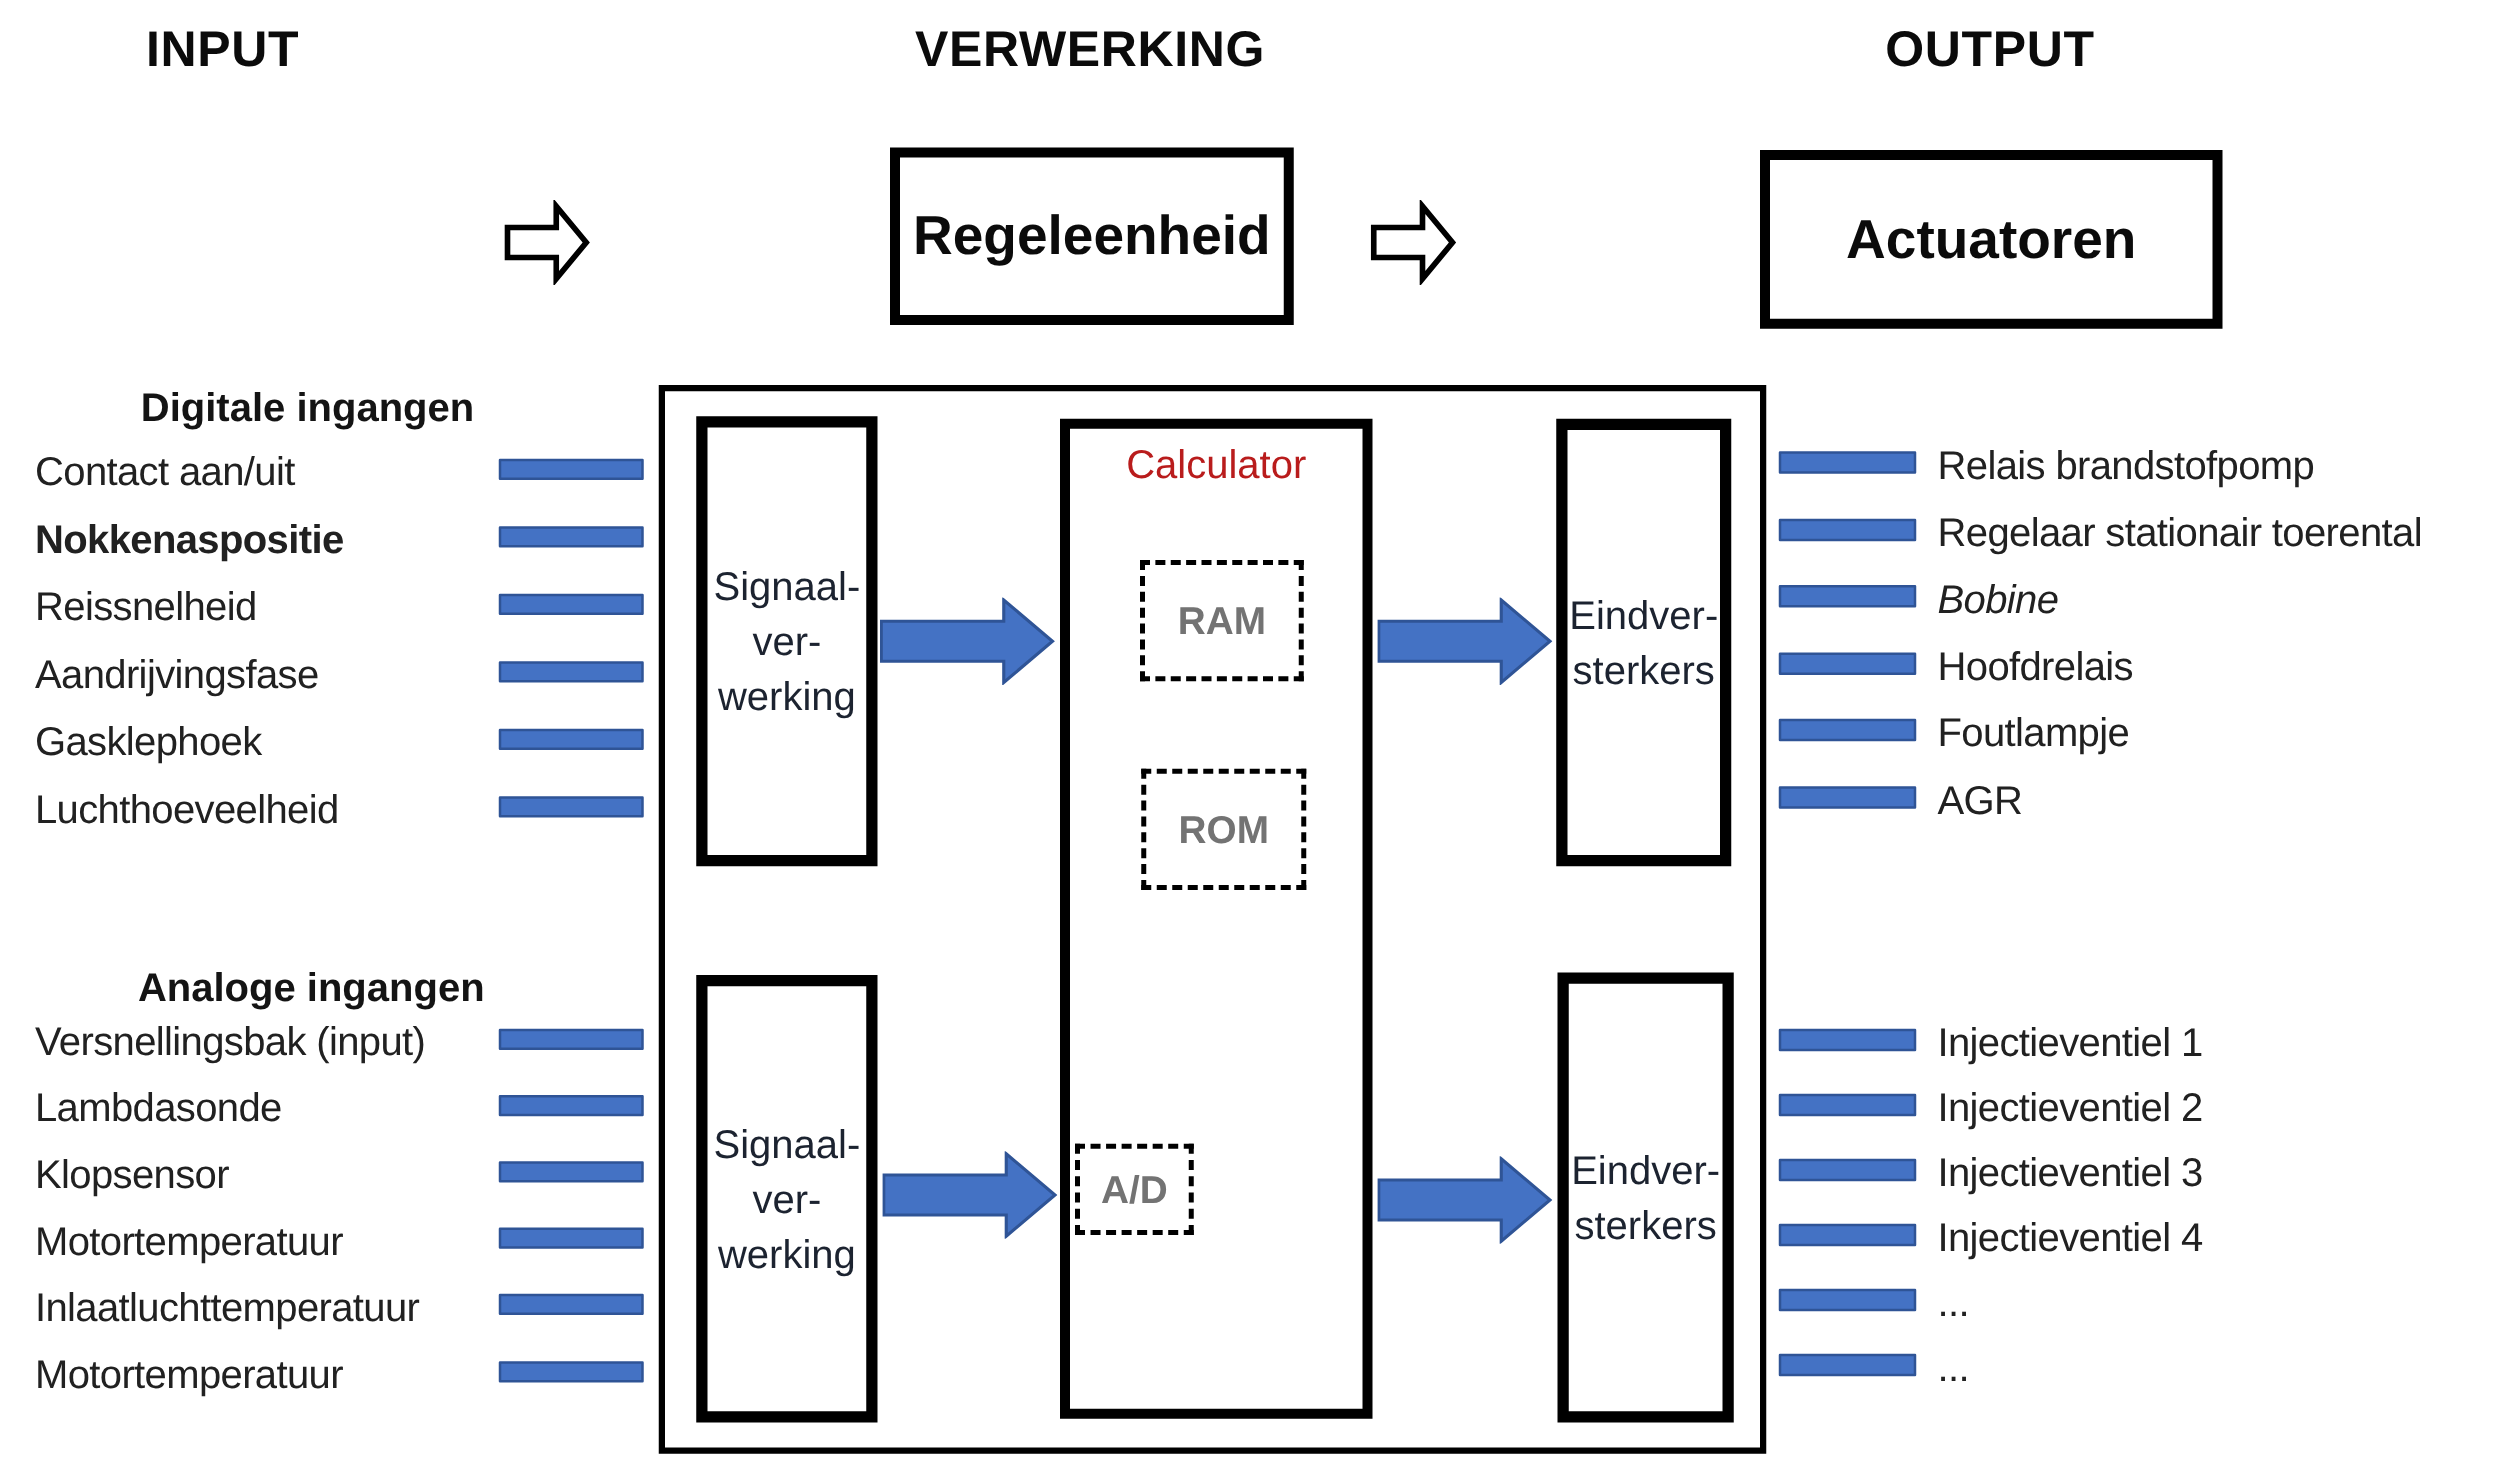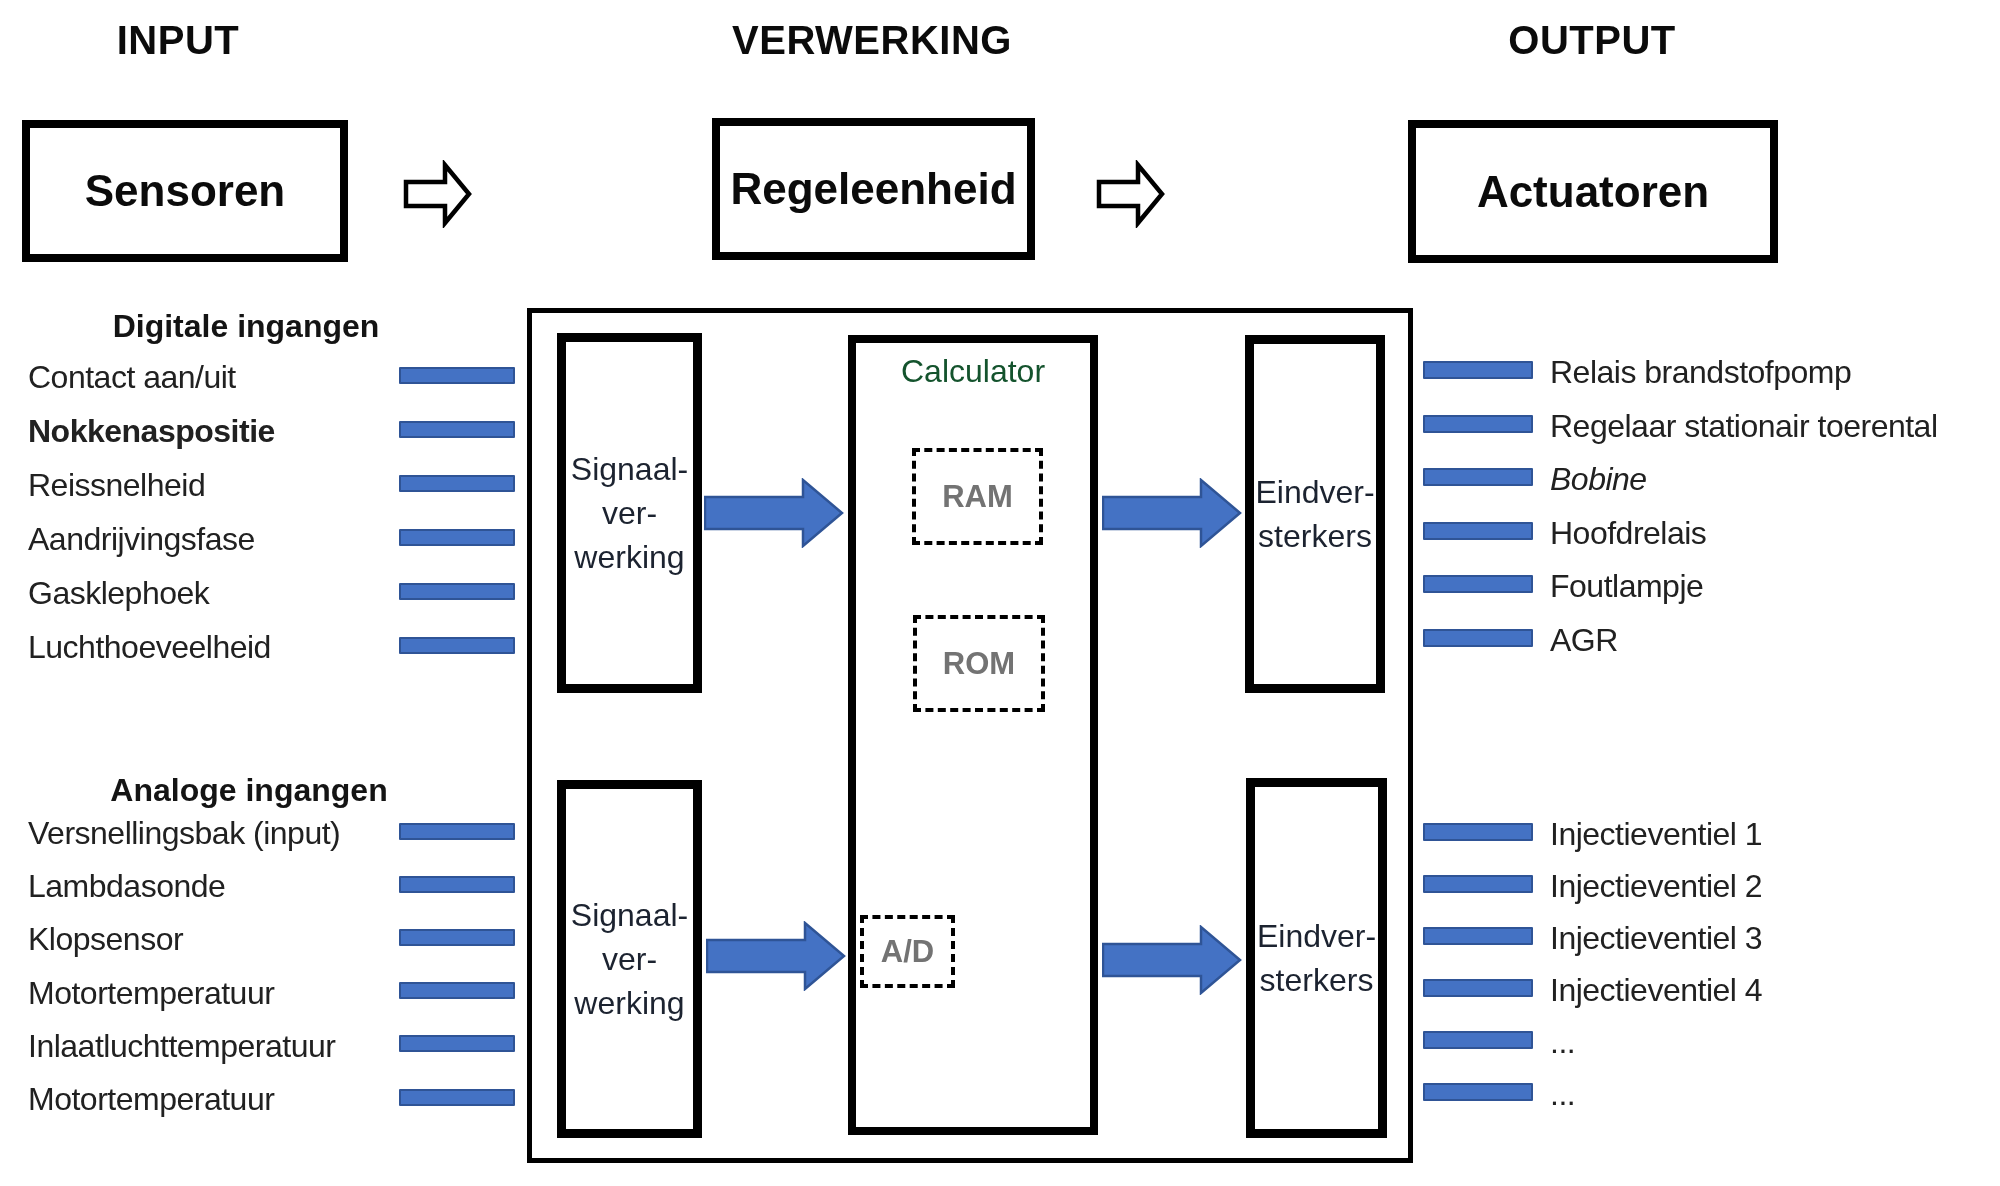--- a/index.html
+++ b/index.html
@@ -13,37 +13,34 @@
   .grouphdr{position:absolute;font-weight:700;font-size:32px;line-height:42px;color:#141414;
             text-align:center;white-space:nowrap;}
   .io-label{position:absolute;font-size:32px;line-height:44px;letter-spacing:-0.5px;
             color:#212121;white-space:nowrap;}
   .bar{position:absolute;border-radius:1px;}
   .bigbox{position:absolute;border:5px solid #000;background:#fff;}
   .innerbox{position:absolute;border:9px solid #000;background:#fff;display:flex;
             flex-direction:column;align-items:center;justify-content:center;
             font-size:32px;line-height:44px;color:#1c2330;text-align:center;}
   .calcbox{position:absolute;border:8px solid #000;background:#fff;}
-  .calclabel{margin-top:10px;text-align:center;font-size:32px;color:#14532d;}
+  .calclabel{margin-top:10px;text-align:center;font-size:32px;color:#b91c1c;}
   .dashedbox{position:absolute;border:4px dashed #000;background:#fff;display:flex;
              align-items:center;justify-content:center;font-weight:700;font-size:31px;color:#737373;}
   .arrow{position:absolute;}
 </style>
 </head>
 <body>
 
 <div id="stage">
 
   <div class="hdr" style="left:78px;top:16px;width:200px;">INPUT</div>
   <div class="hdr" style="left:722px;top:16px;width:300px;">VERWERKING</div>
   <div class="hdr" style="left:1492px;top:16px;width:200px;">OUTPUT</div>
 
-  <div class="stagebox" style="left:22px;top:120px;width:326px;height:142px;">
-    <span>Sensoren</span>
-  </div>
   <div class="stagebox" style="left:712px;top:118px;width:323px;height:142px;">
     <span>Regeleenheid</span>
   </div>
   <div class="stagebox" style="left:1408px;top:120px;width:370px;height:143px;">
     <span>Actuatoren</span>
   </div>
 
   <svg class="arrow" style="left:403px;top:160px;" width="70" height="68" viewBox="0 0 70 68">
     <polygon points="3,22 42,22 42,5 66,34 42,63 42,46 3,46" fill="#ffffff" stroke="#000000" stroke-width="4.5"></polygon>
   </svg>

